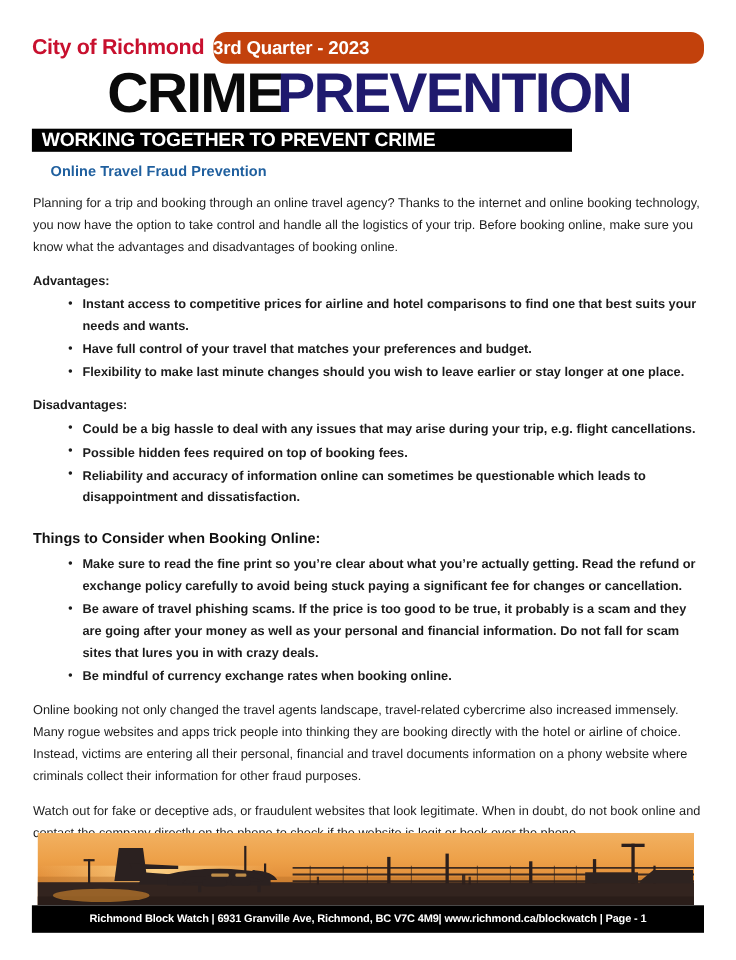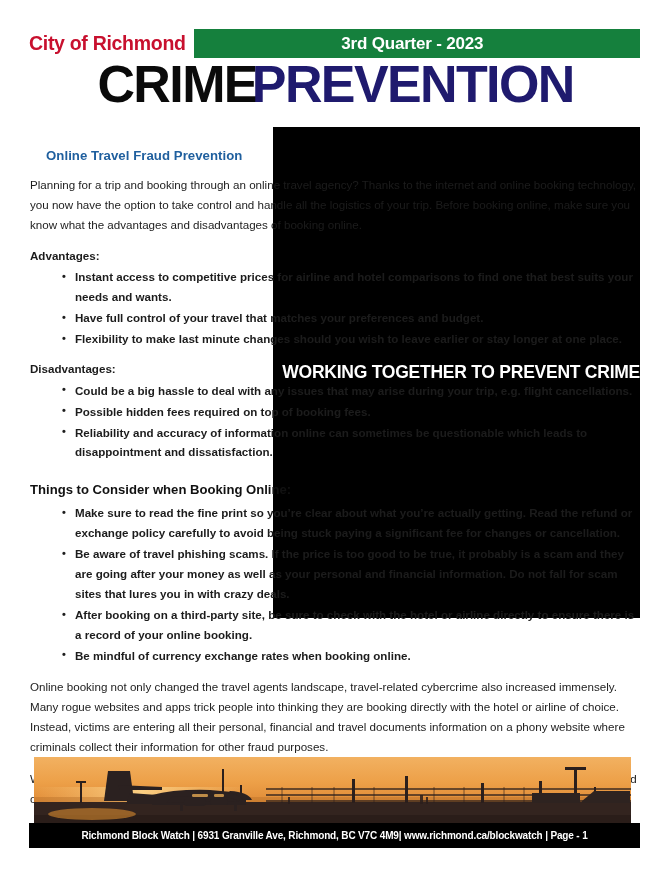--- a/index.html
+++ b/index.html
@@ -44,26 +44,27 @@
     align-items: center;
     font-size: 19.5px;
     font-weight: bold;
     color: #c8102e;
     letter-spacing: -0.3px;
     padding-right: 8px;
     white-space: nowrap;
   }
   .quarter-bar {
     flex: 1 1 auto;
-    background: #15803d;
-    display: flex;
-    align-items: center;
-    justify-content: center;
+    background: #c2410c;
+    display: flex;
+    align-items: center;
+    justify-content: flex-start;
     padding-right: 9px;
     box-sizing: border-box;
+    border-radius: 12px;
   }
   .quarter-text {
     color: #ffffff;
     font-size: 17px;
     font-weight: bold;
     letter-spacing: -0.2px;
     white-space: nowrap;
   }
 
   .mast-title {
@@ -81,24 +82,23 @@
     font-stretch: condensed;
     transform: scaleX(1.02);
     display: inline-block;
   }
   .word-crime { color: #0a0a0a; }
   .word-prevention { color: #1f1a6e; }
 
   .mast-row3 {
     position: relative;
     height: 26px;
-    margin-top: 16px;
-    display: flex;
-    align-items: flex-end;
-    flex-direction: column;
+    margin-top: 3px;
+    display: flex;
+    align-items: center;
   }
   .tagline-bar {
     flex: 0 0 491px;
     background: #000000;
     display: flex;
     align-items: center;
     padding-left: 9px;
     box-sizing: border-box;
   }
   .tagline-text {
@@ -264,21 +264,20 @@
       <li>Possible hidden fees required on top of booking fees.</li>
       <li>Reliability and accuracy of information online can sometimes be questionable which leads to disappointment and dissatisfaction.</li>
     </ul>
 
     <div class="spacer-sm"></div>
 
     <p class="big-label">Things to Consider when Booking Online:</p>
     <ul class="bullets">
       <li>Make sure to read the fine print so you’re clear about what you’re actually getting.  Read the refund or exchange policy carefully to avoid being stuck paying a significant fee for changes or cancellation.</li>
       <li>Be aware of travel phishing scams.  If the price is too good to be true, it probably is a scam and they are going after your money as well as your personal and financial information.  Do not fall for scam sites that lures you in with crazy deals.</li>
-      <li>After booking on a third-party site, be sure to check with the hotel or airline directly to ensure there is a record of your online booking.</li>
       <li>Be mindful of currency exchange rates when booking online.</li>
     </ul>
 
     <p class="body-para">Online booking not only changed the travel agents landscape, travel-related cybercrime also increased immensely.   Many rogue websites and apps trick people into thinking they are booking directly with the hotel or airline of choice.  Instead, victims are entering all their personal, financial and travel documents information on a phony website where criminals collect their information for other fraud purposes.</p>
 
     <p class="body-para">Watch out for fake or deceptive ads, or fraudulent websites that look legitimate. When in doubt, do not book online and contact the company directly on the phone to check if the website is legit or book over the phone.</p>
 
   </div>
 
   <div class="photo">

